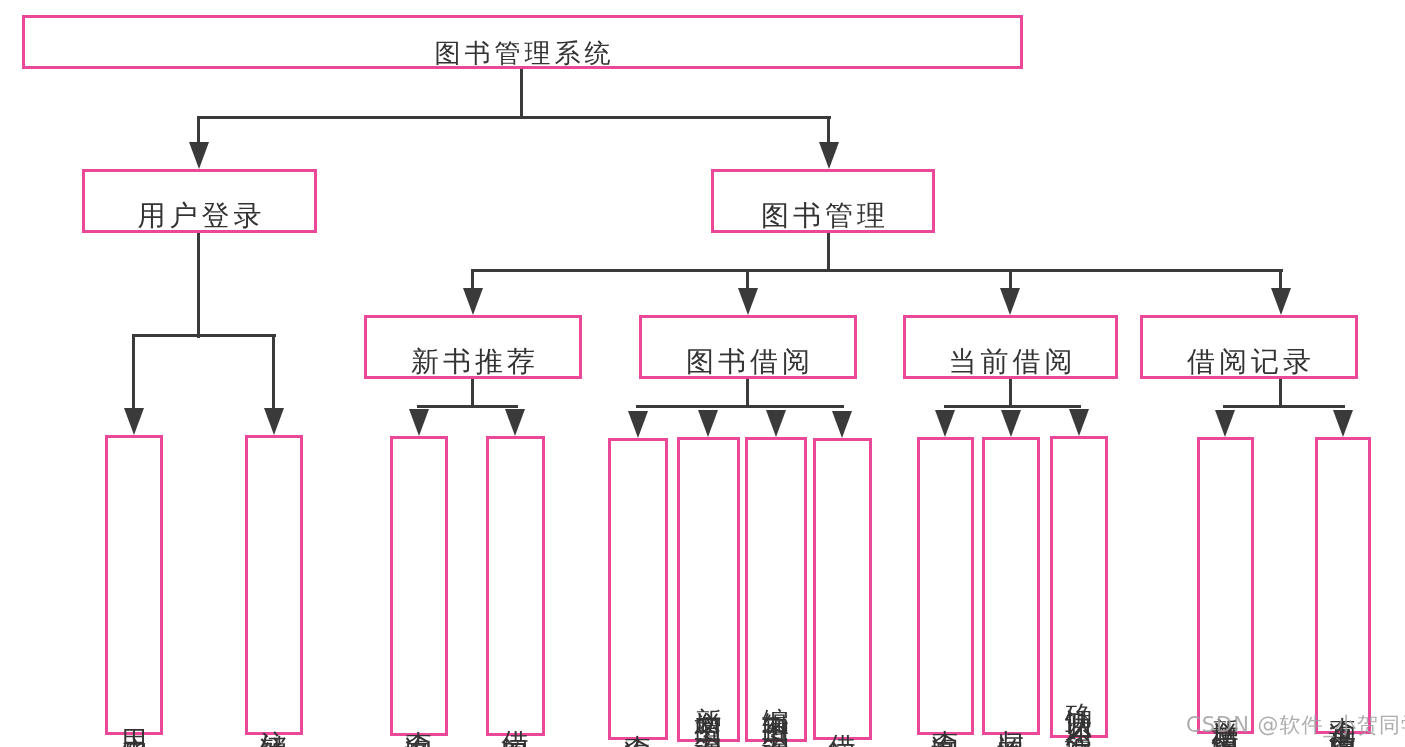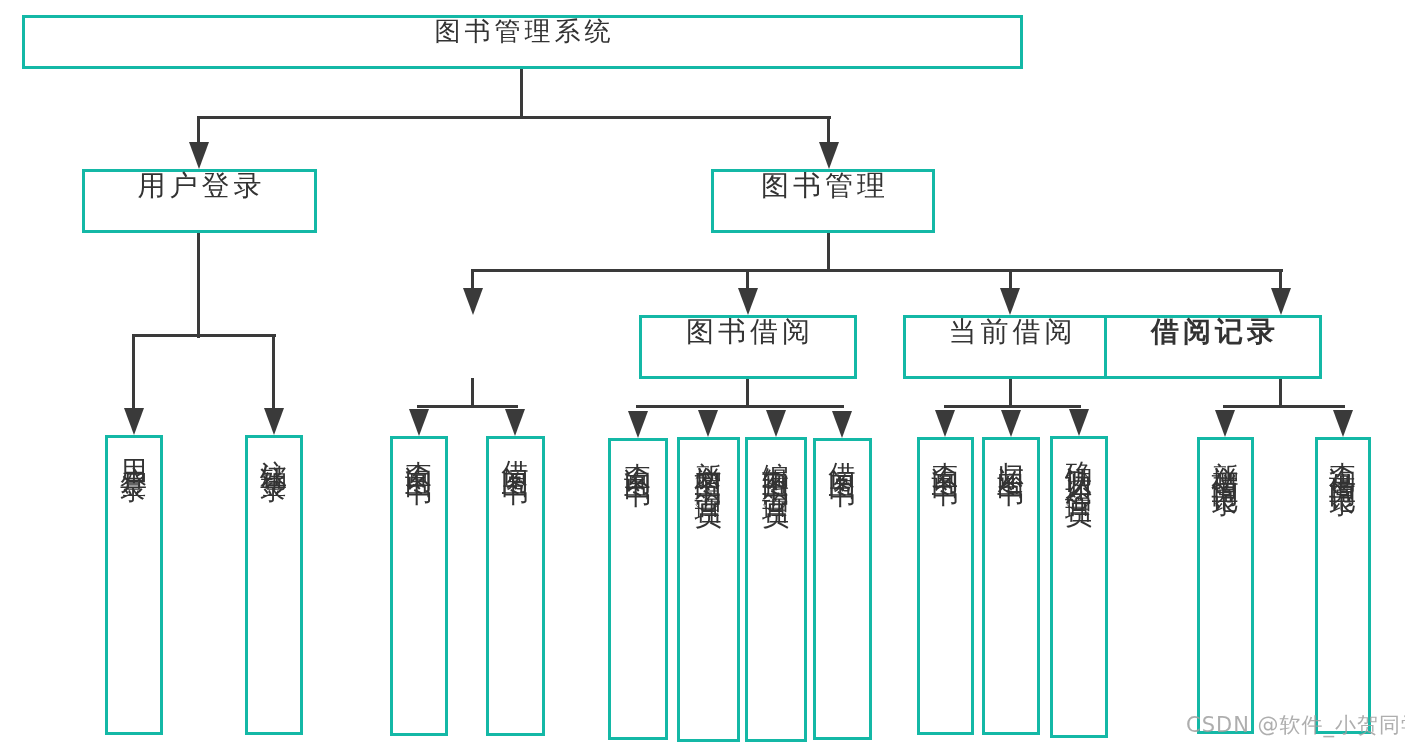--- a/index.html
+++ b/index.html
@@ -1,22 +1,22 @@
 <!DOCTYPE html>
 <html><head>
 <meta charset="utf-8">
 <style>
   html,body{margin:0;padding:0;background:#ffffff;}
   #canvas{
     position:relative;width:1405px;height:747px;background:#ffffff;overflow:hidden;
     font-family:"DejaVu Sans","Liberation Sans",sans-serif;color:#333333;
   }
   .node{
-    position:absolute;background:#ffffff;border:3px solid #14b8a6;box-sizing:border-box;
-    display:flex;align-items:flex-start;justify-content:center;z-index:2;
+    position:absolute;background:#ffffff;border:3px solid #ec4899;box-sizing:border-box;
+    display:flex;align-items:flex-end;justify-content:center;z-index:2;
   }
   .node .hlabel{font-size:28px;letter-spacing:4px;text-indent:4px;white-space:nowrap;line-height:1;}
   .node .rootlabel{font-size:26px;letter-spacing:4px;text-indent:4px;white-space:nowrap;line-height:1;}
   .node .vtext{
     writing-mode:vertical-rl;text-orientation:mixed;
     font-size:27px;letter-spacing:6px;line-height:1;white-space:nowrap;
   }
   .l{position:absolute;background:#3a3a3a;z-index:1;}
   .arrow{
     position:absolute;width:0;height:0;z-index:1;
@@ -62,27 +62,30 @@
   <div class="l" style="left:471px;top:269px;width:812px;height:3px;"></div>
   <div class="l" style="left:471px;top:269px;width:3px;height:24px;"></div>
   <div class="arrow" style="left:463px;top:288px;"></div>
   <div class="l" style="left:746px;top:269px;width:3px;height:24px;"></div>
   <div class="arrow" style="left:738px;top:288px;"></div>
   <div class="l" style="left:1009px;top:269px;width:3px;height:24px;"></div>
   <div class="arrow" style="left:1000px;top:288px;"></div>
   <div class="l" style="left:1279px;top:269px;width:3px;height:24px;"></div>
   <div class="arrow" style="left:1271px;top:288px;"></div>
 
+  <div class="node" style="left:364px;top:315px;width:218px;height:64px;">
+    <span class="hlabel">新书推荐</span>
+  </div>
   <div class="node" style="left:639px;top:315px;width:218px;height:64px;">
     <span class="hlabel">图书借阅</span>
   </div>
   <div class="node" style="left:903px;top:315px;width:215px;height:64px;">
     <span class="hlabel">当前借阅</span>
   </div>
-  <div class="node" style="left:1104px;top:315px;width:218px;height:64px;font-weight:bold;">
+  <div class="node" style="left:1140px;top:315px;width:218px;height:64px;">
     <span class="hlabel">借阅记录</span>
   </div>
 
   <div class="l" style="left:471px;top:378px;width:3px;height:30px;"></div>
   <div class="l" style="left:417px;top:405px;width:101px;height:3px;"></div>
   <div class="arrow" style="left:409px;top:409px;"></div>
   <div class="arrow" style="left:505px;top:409px;"></div>
 
   <div class="l" style="left:746px;top:378px;width:3px;height:30px;"></div>
   <div class="l" style="left:636px;top:405px;width:208px;height:3px;"></div>

